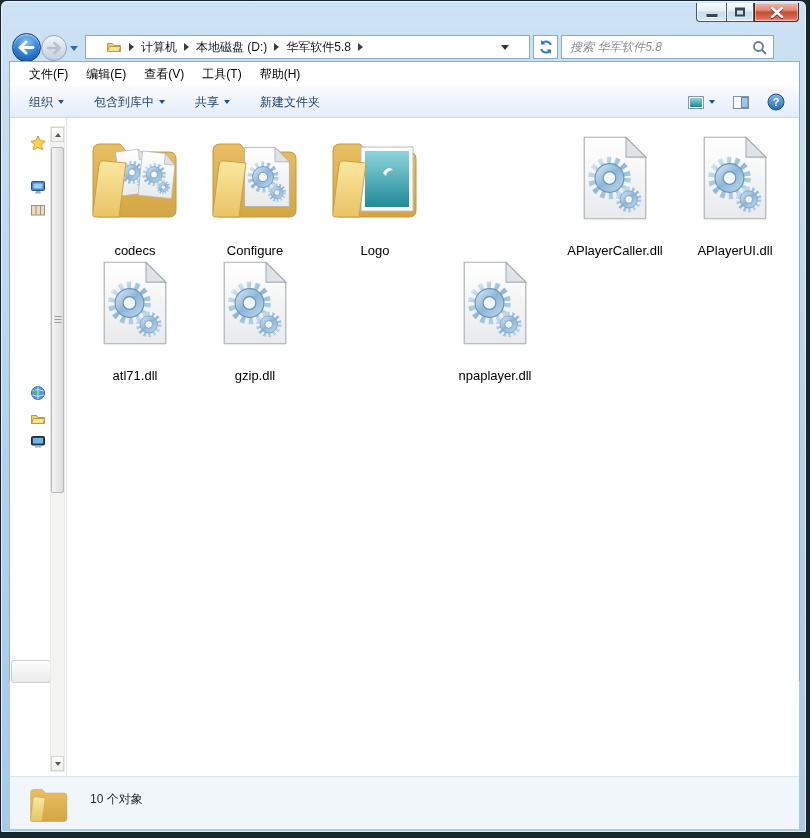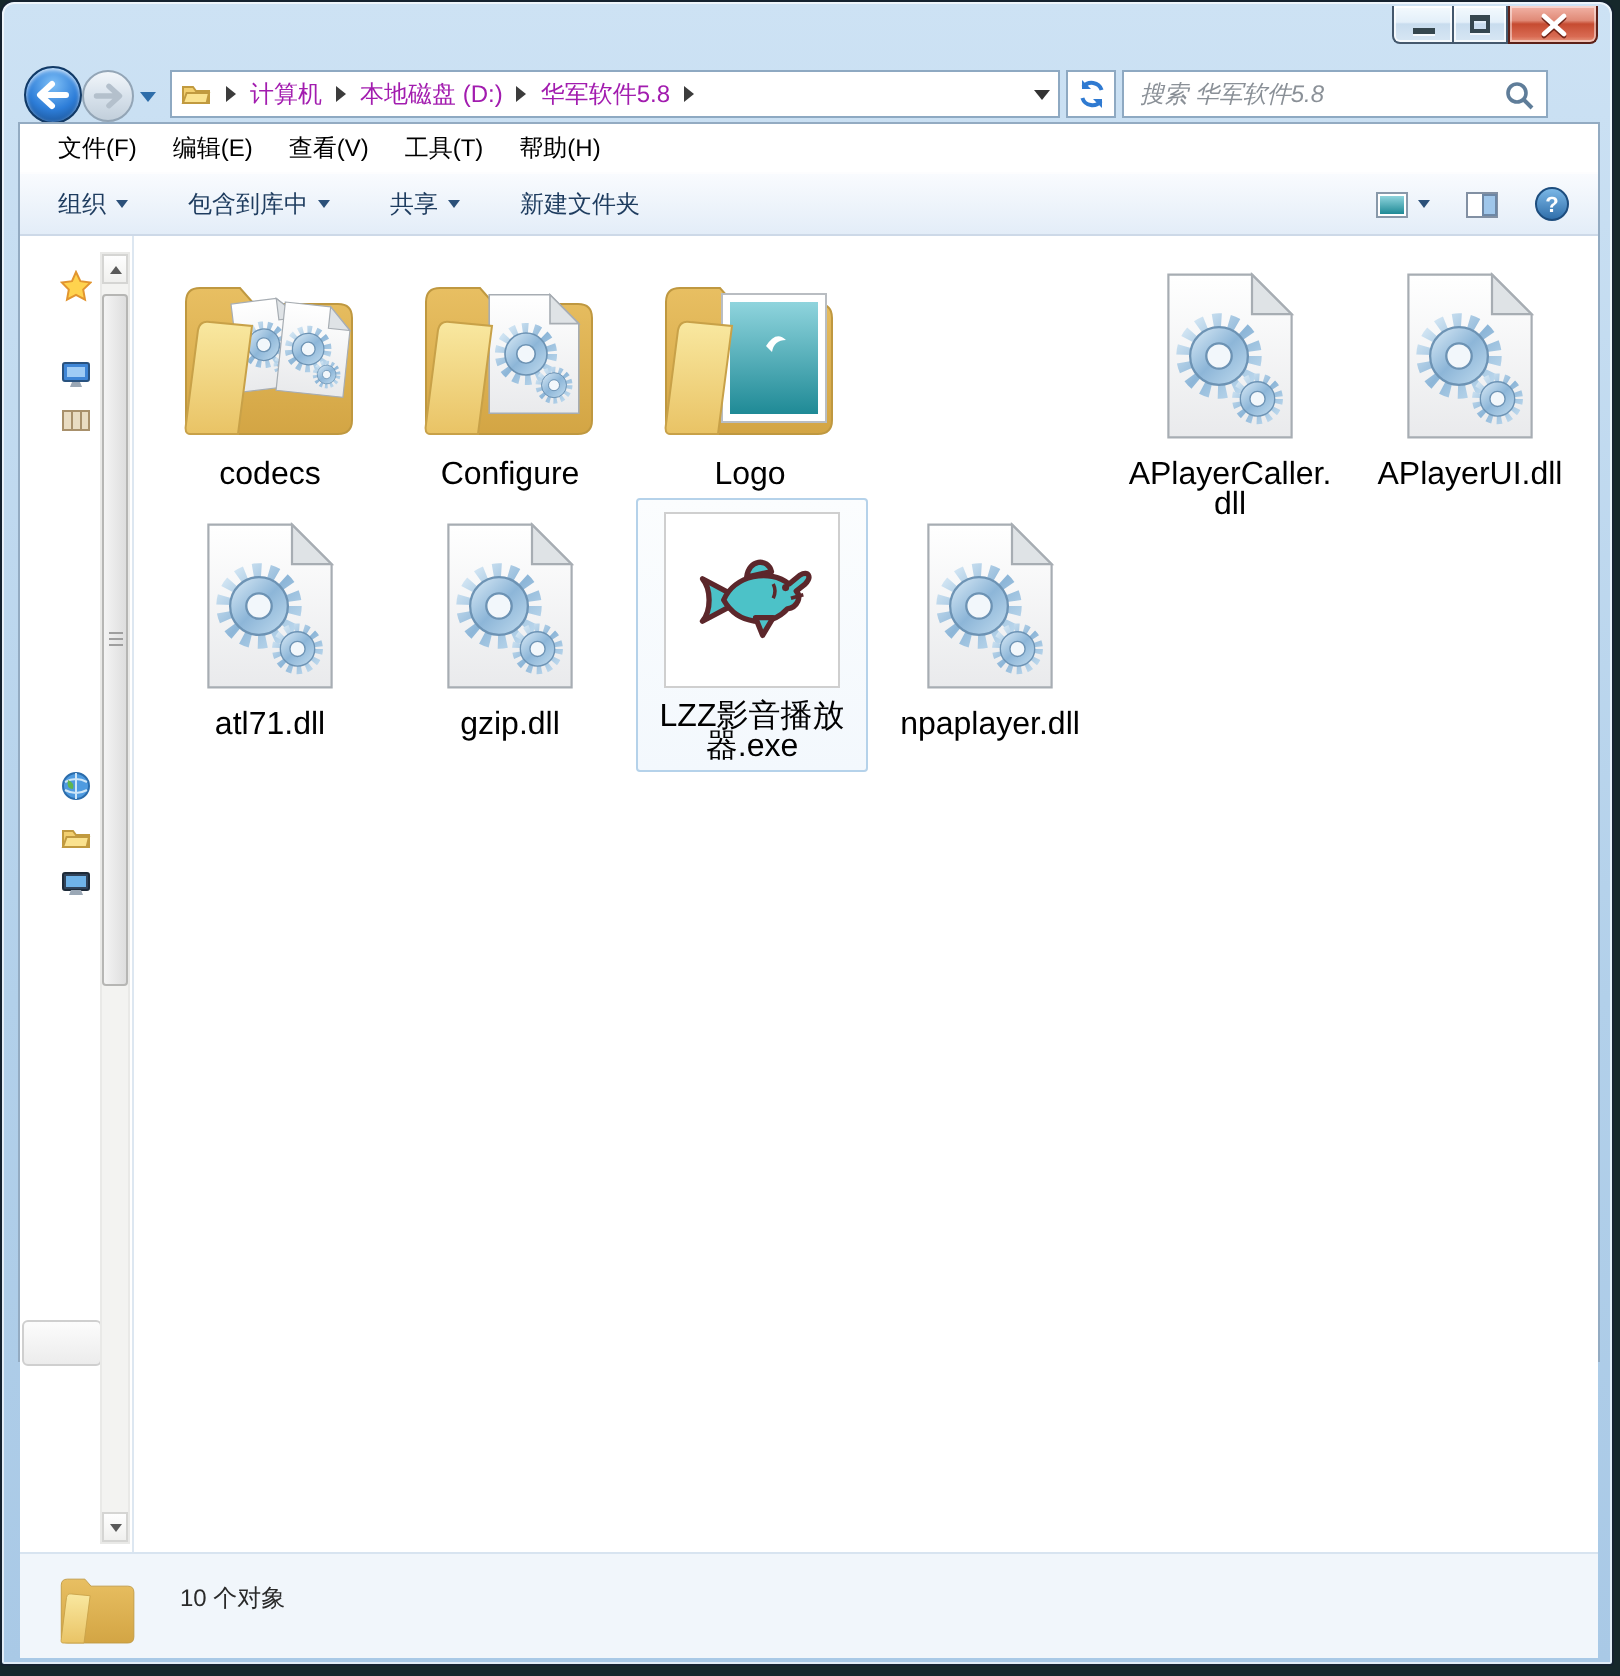--- a/index.html
+++ b/index.html
@@ -41,22 +41,22 @@
               background:radial-gradient(circle at 50% 30%, #7fc0f7, #2d7dd8 55%, #15457f);
               border:1px solid #123a66; box-shadow:inset 0 1px 2px rgba(255,255,255,.8); }
   #fwd-btn  { left:40px; top:34px; width:26px; height:26px;
               background:linear-gradient(#f2f6fa,#d8e2ec 50%,#c2cfdb);
               border:1px solid #93a5b6; }
   .tri-down { width:0; height:0; border-left:4px solid transparent;
               border-right:4px solid transparent; border-top:5px solid #2e6da9; }
   #nav-chevron { left:69px; top:45px; }
 
   #addr-field { left:84px; top:34px; width:445px; height:24px; background:#fff;
-                border:1px solid #8ea9c2; display:flex; align-items:center; padding:0 4px;
-                font-size:12px; color:#a21caf; }
+                border:1px solid #8ea9c2; display:flex; align-items:center; padding:0 20px;
+                font-size:12px; color:#0f172a; }
   .crumb-sep { width:0; height:0; border-top:4px solid transparent; border-bottom:4px solid transparent;
                border-left:5px solid #3c3c3c; margin:0 7px; flex:0 0 auto; }
   .crumb { white-space:nowrap; cursor:default; }
   #addr-drop { margin-left:auto; border-top-color:#333; }
 
   #refresh-btn { left:532px; top:34px; width:25px; height:24px; background:#fff;
                  border:1px solid #8ea9c2; display:flex; align-items:center; justify-content:center; }
   #search-box { left:560px; top:34px; width:213px; height:24px; background:#fff;
                 border:1px solid #8ea9c2; }
   #search-input { width:100%; height:100%; border:none; outline:none; padding:0 24px 0 8px;
@@ -108,22 +108,22 @@
               border-radius:2px; }
   .sb-grip { position:absolute; left:50%; top:50%; transform:translate(-50%,-50%);
              width:7px; height:8px;
              background:repeating-linear-gradient(#9f9f9f 0 1px, transparent 1px 3px); }
 
   
   #content { position:relative; flex:1; background:#fff; }
   .tile { position:absolute; width:120px; display:flex; flex-direction:column;
           align-items:center; cursor:default; }
   .tile-icon { height:96px; display:flex; align-items:flex-end; justify-content:center; }
-  .tile-label { margin-top:7px; font-size:16px; line-height:15px; color:#000;
-                text-align:center; max-width:106px; word-break:break-all; }
+  .tile-label { margin-top:20px; font-size:13px; line-height:15px; color:#000;
+                text-align:right; max-width:106px; word-break:break-all; }
   .tile.selected { background:linear-gradient(#fbfdfe,#f3f8fd);
                    border:1px solid #b5d2ea; border-radius:2px;
                    padding:6px 0 4px; margin-left:-4px; width:116px; }
   .exe-frame { width:88px; height:88px; background:#fff; border:1px solid #cfcfcf;
                display:flex; align-items:center; justify-content:center; }
 
   
   #statusbar { position:relative; height:53px; background:#f1f6fb; border-top:1px solid #d8e4f0;
                font-size:12px; color:#2a2a2a; }
   #status-folder { position:absolute; left:18px; top:5px; }
@@ -455,30 +455,20 @@
 
           <div class="tile" style="left:128px;top:134px">
             <span class="tile-icon">
               <svg width="66" height="90" viewBox="0 0 60 78">
                   <use href="#sym-dllpage" width="60" height="78"></use>
                 </svg>
             </span>
             <span class="tile-label">gzip.dll</span>
           </div>
 
-          <div class="tile selected" style="left:255px;top:131px">
-            <span class="tile-icon" style="height:88px">
-              <span class="exe-frame">
-                <svg width="64" height="46" viewBox="0 0 72 52">
-                    <use href="#sym-shark"></use>
-                  </svg>
-              </span>
-            </span>
-            <span class="tile-label">LZZ影音播放器.exe</span>
-          </div>
 
           <div class="tile" style="left:368px;top:134px">
             <span class="tile-icon">
               <svg width="66" height="90" viewBox="0 0 60 78">
                   <use href="#sym-dllpage" width="60" height="78"></use>
                 </svg>
             </span>
             <span class="tile-label">npaplayer.dll</span>
           </div>
 

